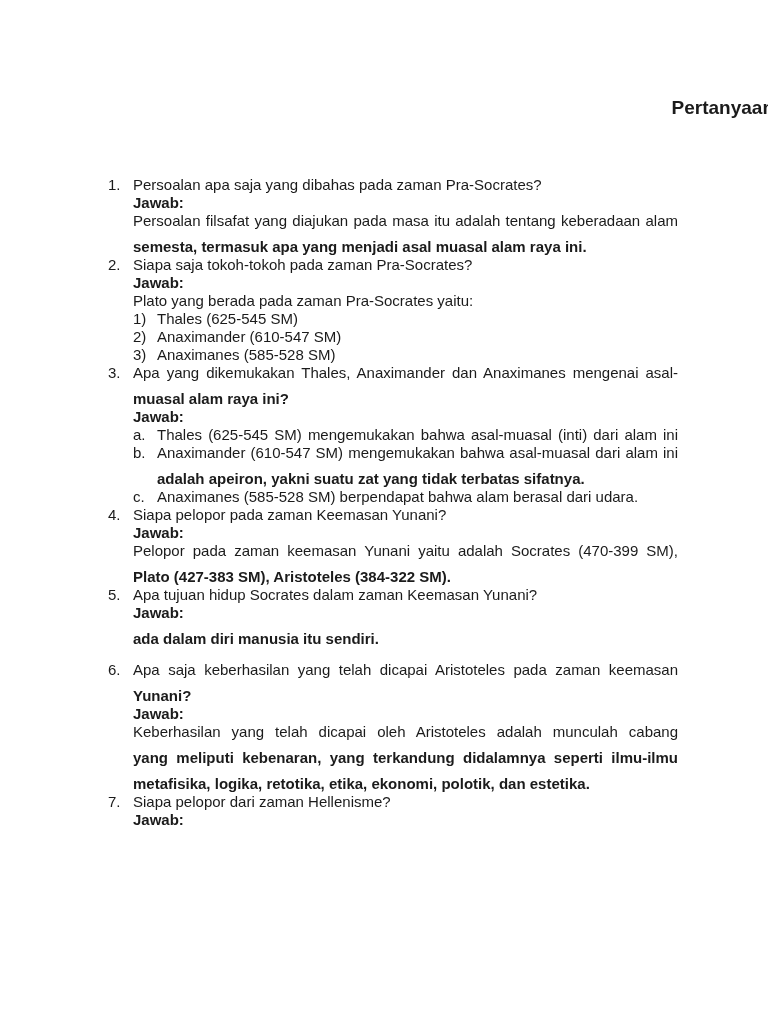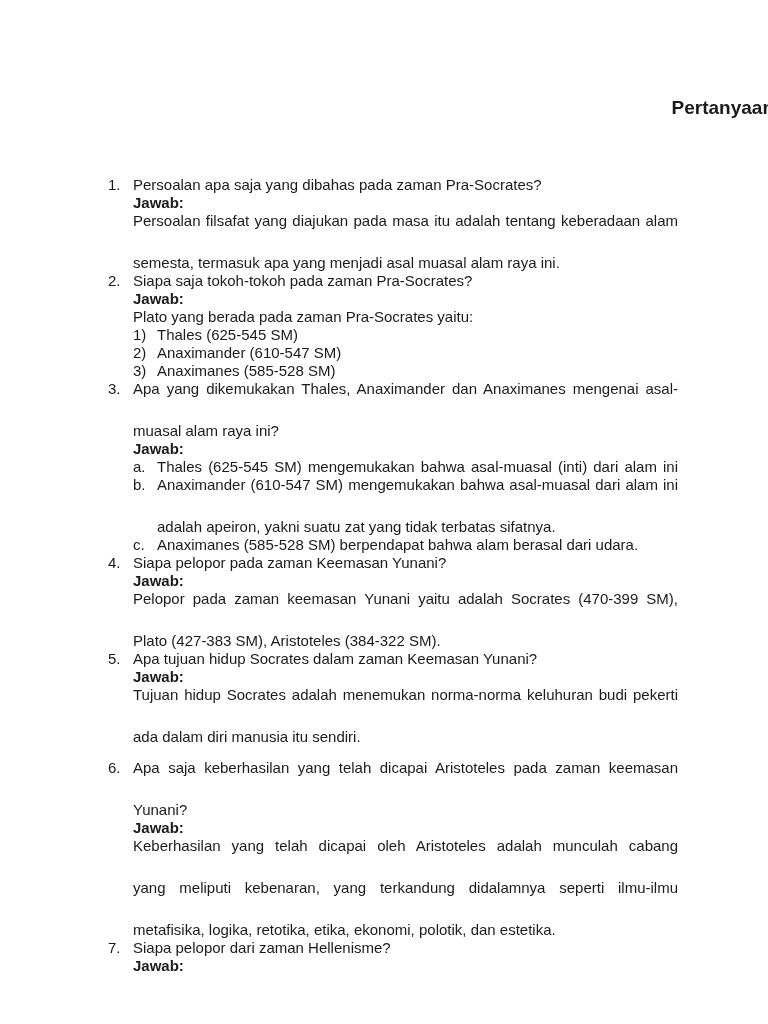--- a/index.html
+++ b/index.html
@@ -46,21 +46,21 @@
     flex: 1;
     min-width: 0;
     white-space: nowrap;
   }
   .txt.j, .stxt.j {
     white-space: normal;
     text-align: justify;
     text-align-last: justify;
   }
   .b { font-weight: bold; }
-  .sp { margin-top: 24px; }      
+  .sp { margin-top: 8px; font-weight: bold; }      
   .gapbig { margin-top: 13px; }  
   .sub {
     flex: 1;
     min-width: 0;
     display: flex;
     white-space: normal;
   }
   .mk {
     width: 24px;
     flex: none;
@@ -190,24 +190,20 @@
     </div>
 
     <div class="row">
       <span class="num">5.</span>
       <div class="txt">Apa tujuan hidup Socrates dalam zaman Keemasan Yunani?</div>
     </div>
     <div class="row">
       <span class="num"></span>
       <div class="txt b">Jawab:</div>
     </div>
-    <div class="row">
-      <span class="num"></span>
-      <div class="txt j">Tujuan hidup Socrates adalah menemukan norma-norma keluhuran budi pekerti</div>
-    </div>
     <div class="row sp">
       <span class="num"></span>
       <div class="txt">ada dalam diri manusia itu sendiri.</div>
     </div>
 
     <div class="row gapbig">
       <span class="num">6.</span>
       <div class="txt j">Apa saja keberhasilan yang telah dicapai Aristoteles pada zaman keemasan</div>
     </div>
     <div class="row sp">

